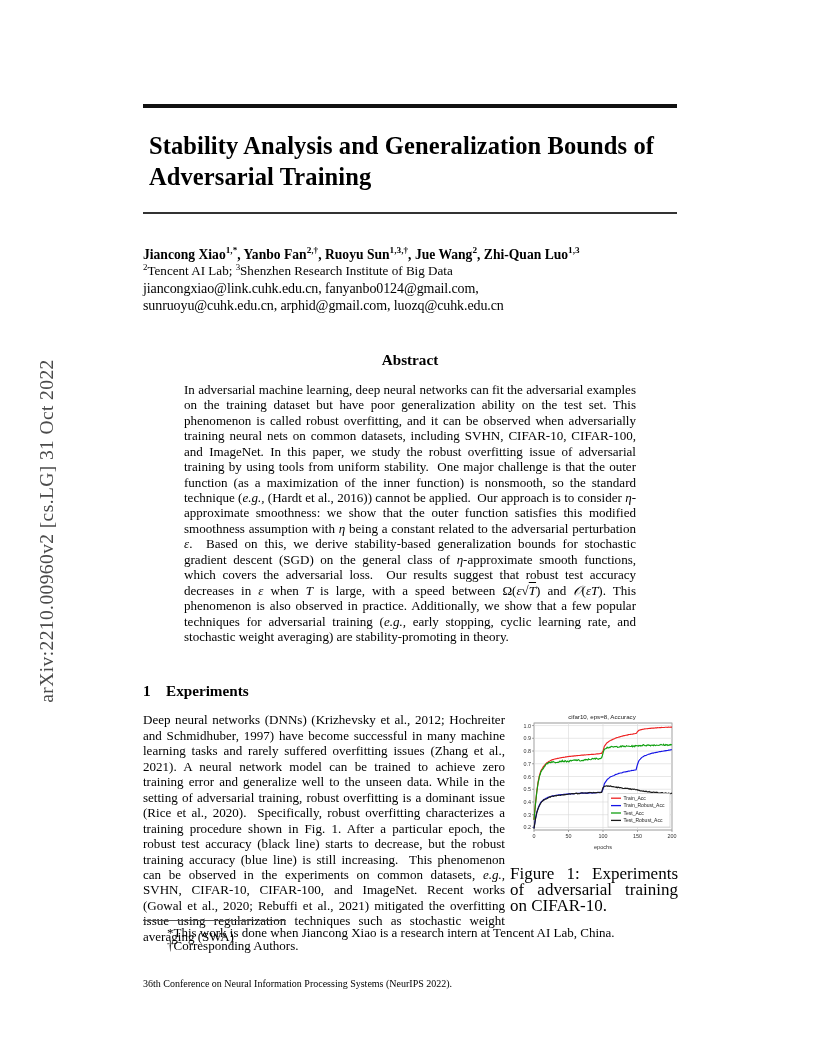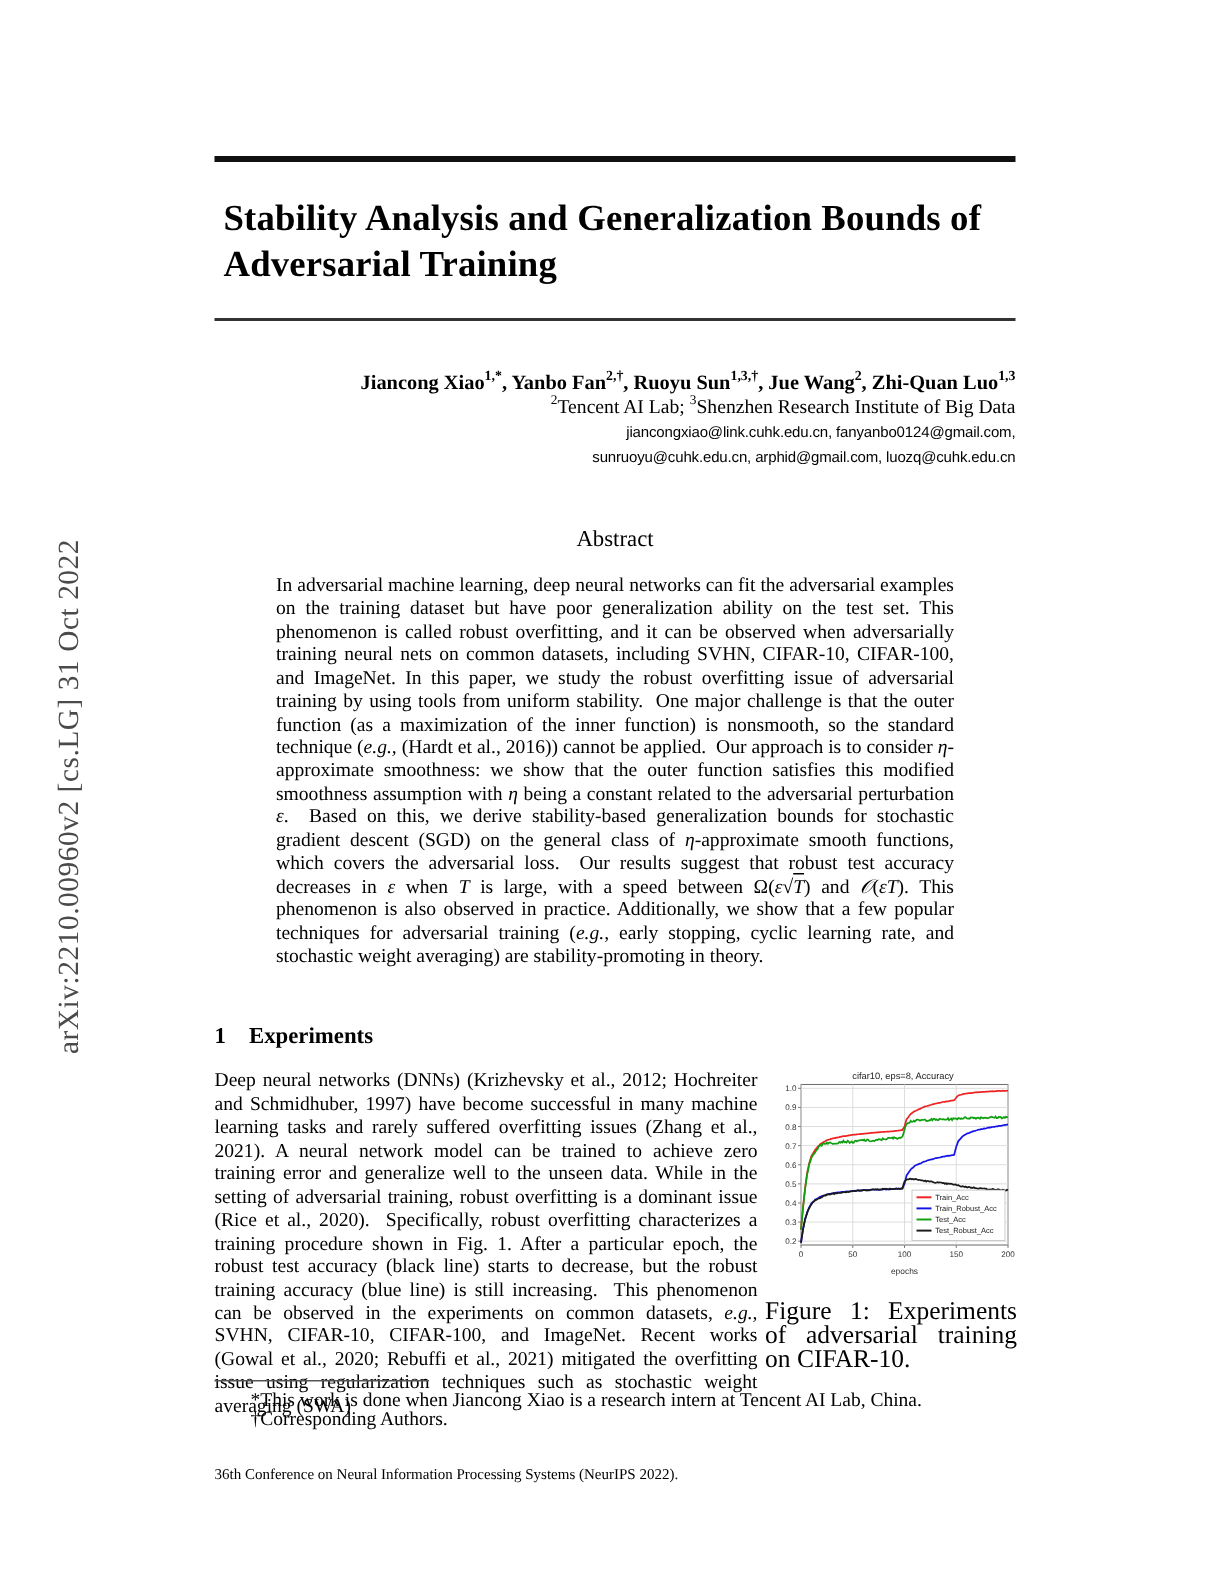--- a/index.html
+++ b/index.html
@@ -41,38 +41,38 @@
   .title{
     text-align:left;
     font-weight:bold;
     font-size:24.5px;
     line-height:31px;
     margin:22px 6px 20px 6px;
     letter-spacing:0.1px;
   }
 
   .authors{
-    text-align:right;
+    text-align:left;
     margin-top:33px;
     font-size:13.3px;
     line-height:16.6px;
   }
   .authors .names{ font-weight:bold; font-size:13.6px; }
   .authors .affil{ font-size:13.1px; }
   .authors .emails{
-    font-family:Liberation Sans, sans-serif;
-    font-size:10px;
+    font-family:Liberation Serif, serif;
+    font-size:14px;
     line-height:17.5px;
     letter-spacing:-0.1px;
   }
   sup{ font-size:0.68em; vertical-align:super; line-height:0; }
 
   .abs-head{
     text-align:center;
-    font-weight:normal;
+    font-weight:bold;
     font-size:15.2px;
     margin-top:36px;
   }
   .abstract{
     margin:13px 41px 0 41px;
     font-size:13.05px;
     line-height:15.45px;
     text-align:justify;
   }
 

